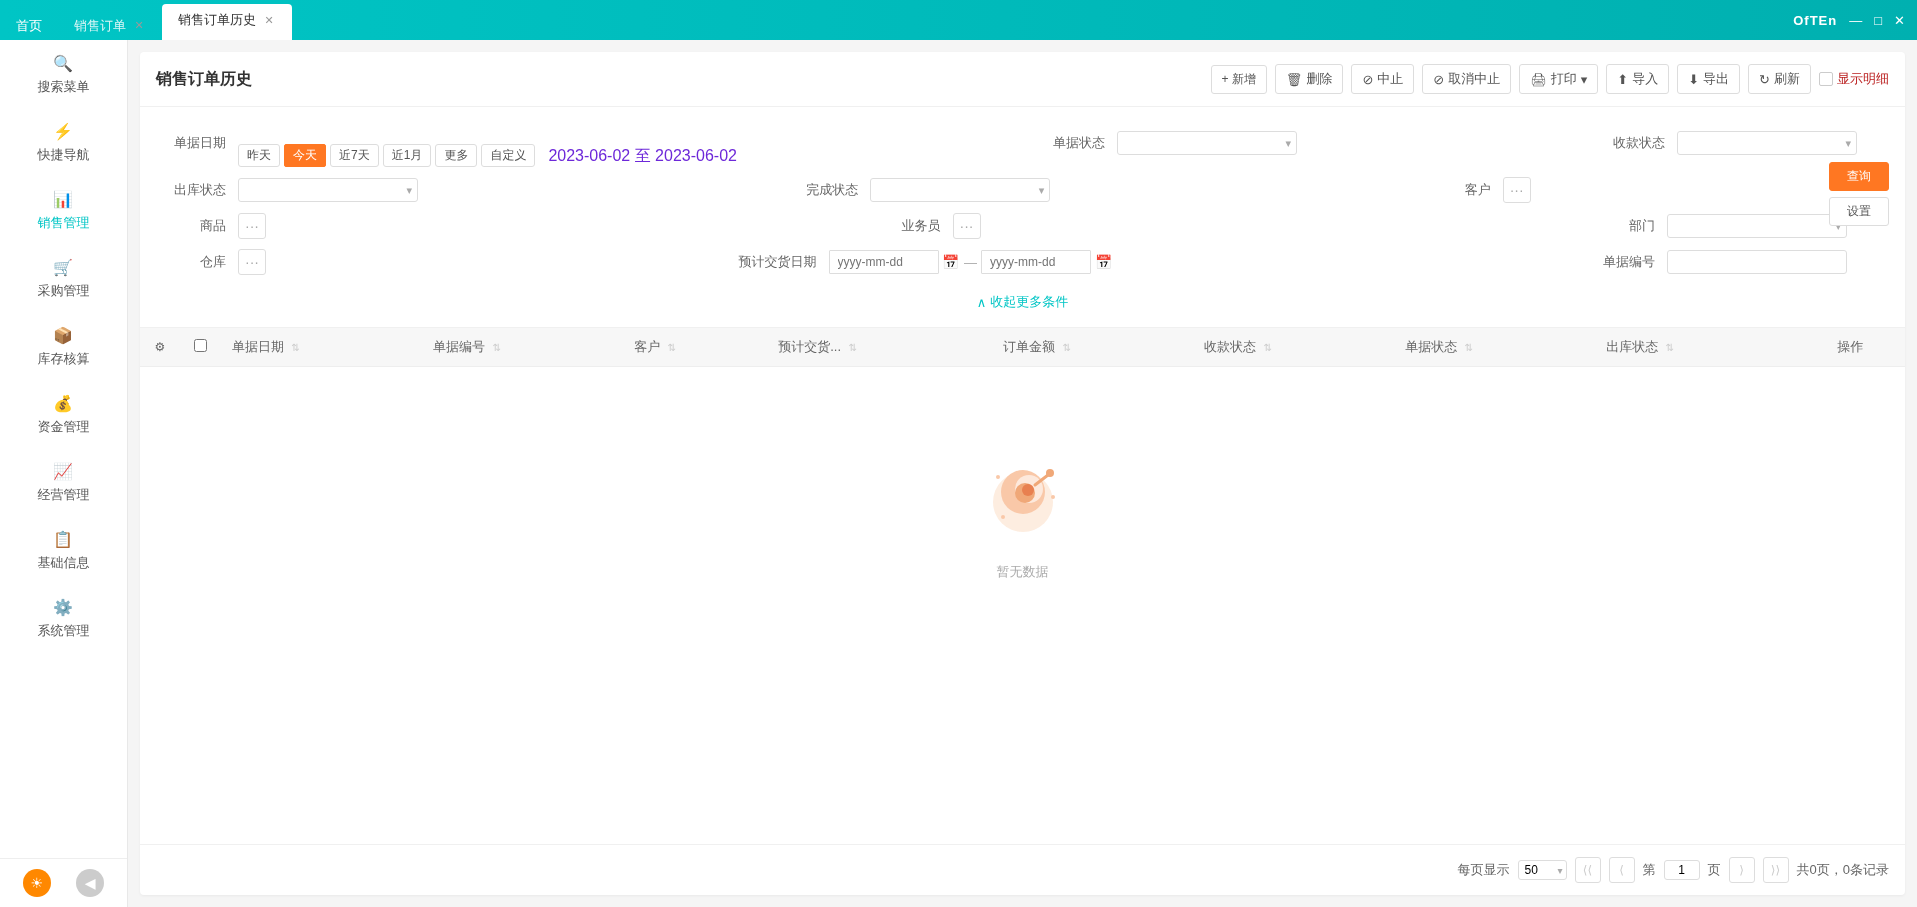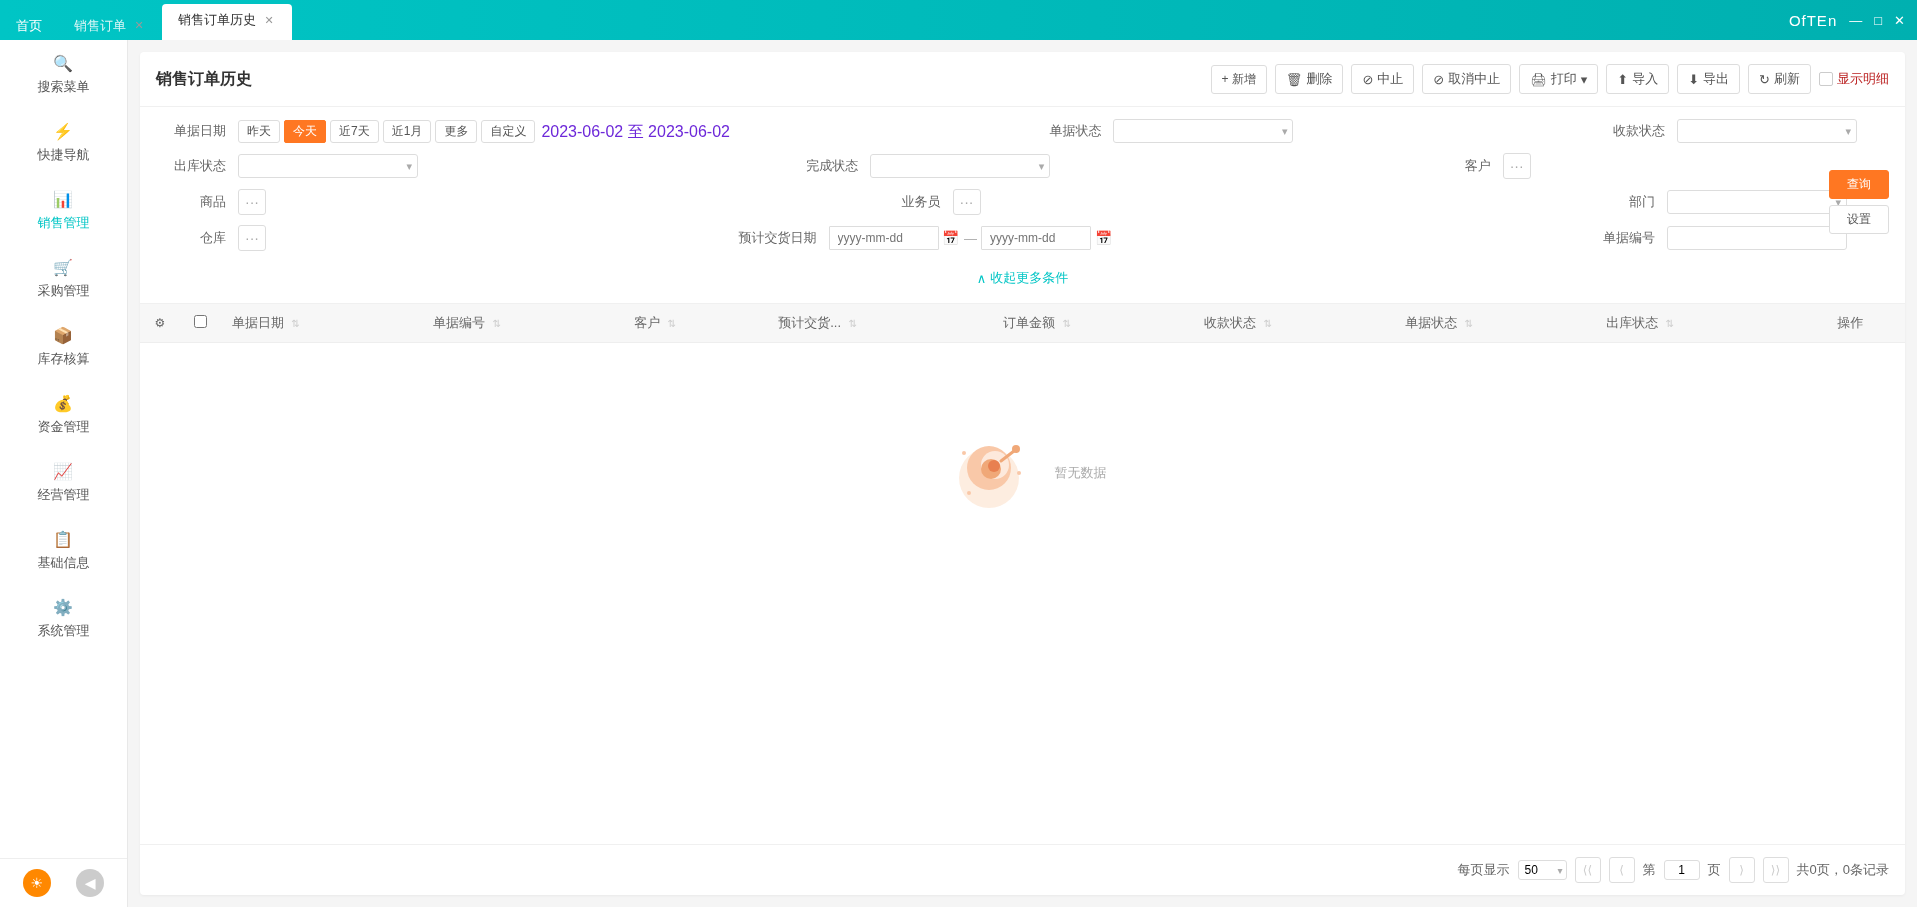--- a/index.html
+++ b/index.html
@@ -51,22 +51,22 @@
       margin-left: auto;
       display: flex;
       align-items: center;
       padding-right: 12px;
       gap: 12px;
       color: white;
       font-size: 12px;
     }
     .brand-text {
       color: white;
-      font-size: 15px;
-      font-weight: normal;
+      font-size: 13px;
+      font-weight: bold;
       letter-spacing: 1px;
     }
 
     
     .main-layout {
       display: flex;
       flex: 1;
       overflow: hidden;
     }
 
@@ -202,21 +202,22 @@
     .filter-label {
       color: #666;
       font-size: 13px;
       white-space: nowrap;
       min-width: 70px;
       text-align: right;
     }
     .filter-value {
       display: flex;
       align-items: center;
-      gap: 6px;
+      gap: 13px;
+      margin-top: 25px;
     }
     .date-quick-btns {
       display: flex;
       gap: 4px;
     }
     .date-btn {
       padding: 2px 8px;
       border: 1px solid #ddd;
       border-radius: 3px;
       cursor: pointer;
@@ -344,21 +345,21 @@
       width: 40px;
       text-align: center;
     }
     .th-ops {
       text-align: center;
     }
 
     
     .empty-state {
       display: flex;
-      flex-direction: row;
+      flex-direction: column;
       align-items: center;
       justify-content: center;
       padding: 80px 0;
       color: #aaa;
       font-size: 13px;
       gap: 16px;
     }
 
     
     .pagination {
@@ -606,21 +607,21 @@
           <span style="width:30px"></span>
         </div>
 
         <div class="collapse-row">
           <div class="collapse-btn">
             <span>∧</span>
             <span>收起更多条件</span>
           </div>
         </div>
 
-        <div style="position:absolute;right:16px;top:63px;display:flex;flex-direction:column;gap:6px;">
+        <div style="position:absolute;right:16px;top:55px;display:flex;flex-direction:column;gap:6px;">
           <button class="toolbar-btn primary" style="min-width:60px;justify-content:center;">查询</button>
           <button class="toolbar-btn" style="min-width:60px;justify-content:center;">设置</button>
         </div>
       </div>
 
       <div class="table-area">
         <table>
           <thead>
             <tr>
               <th class="th-settings">⚙</th>

